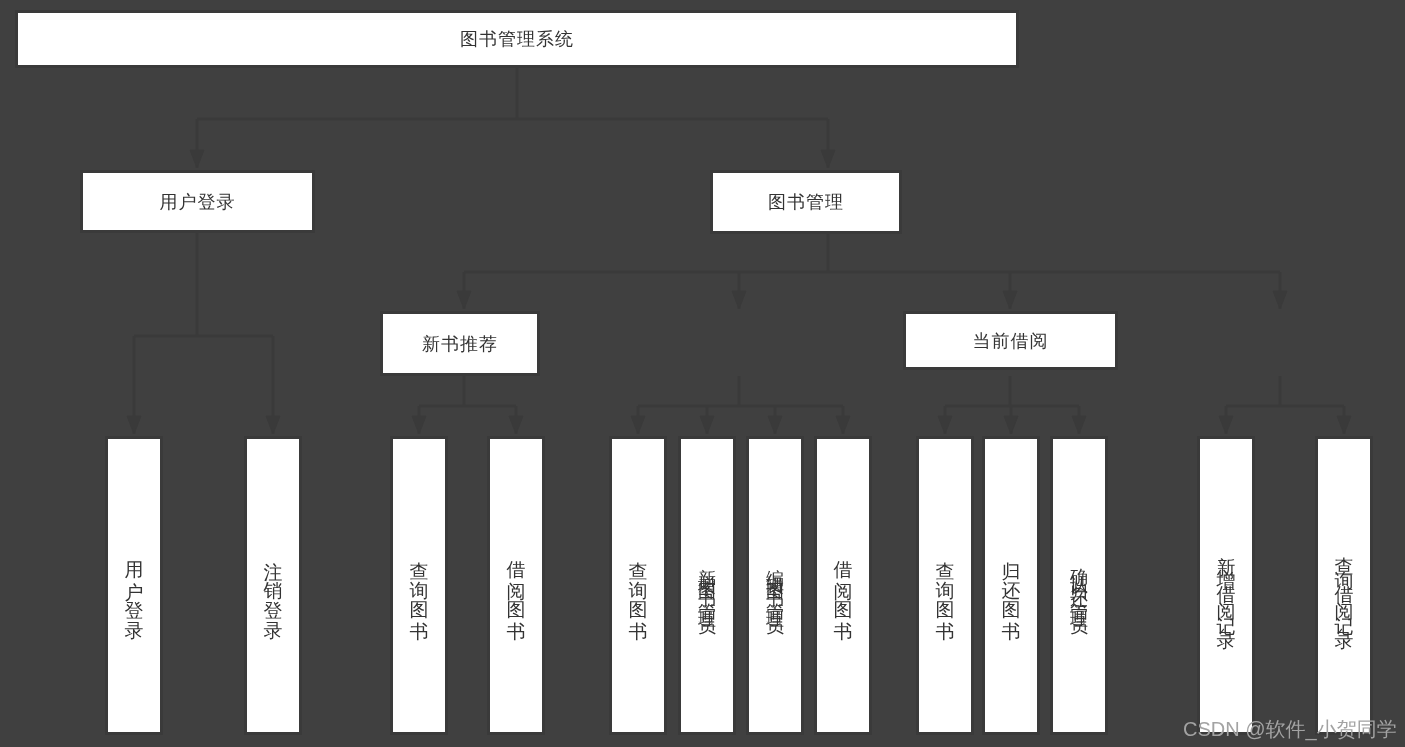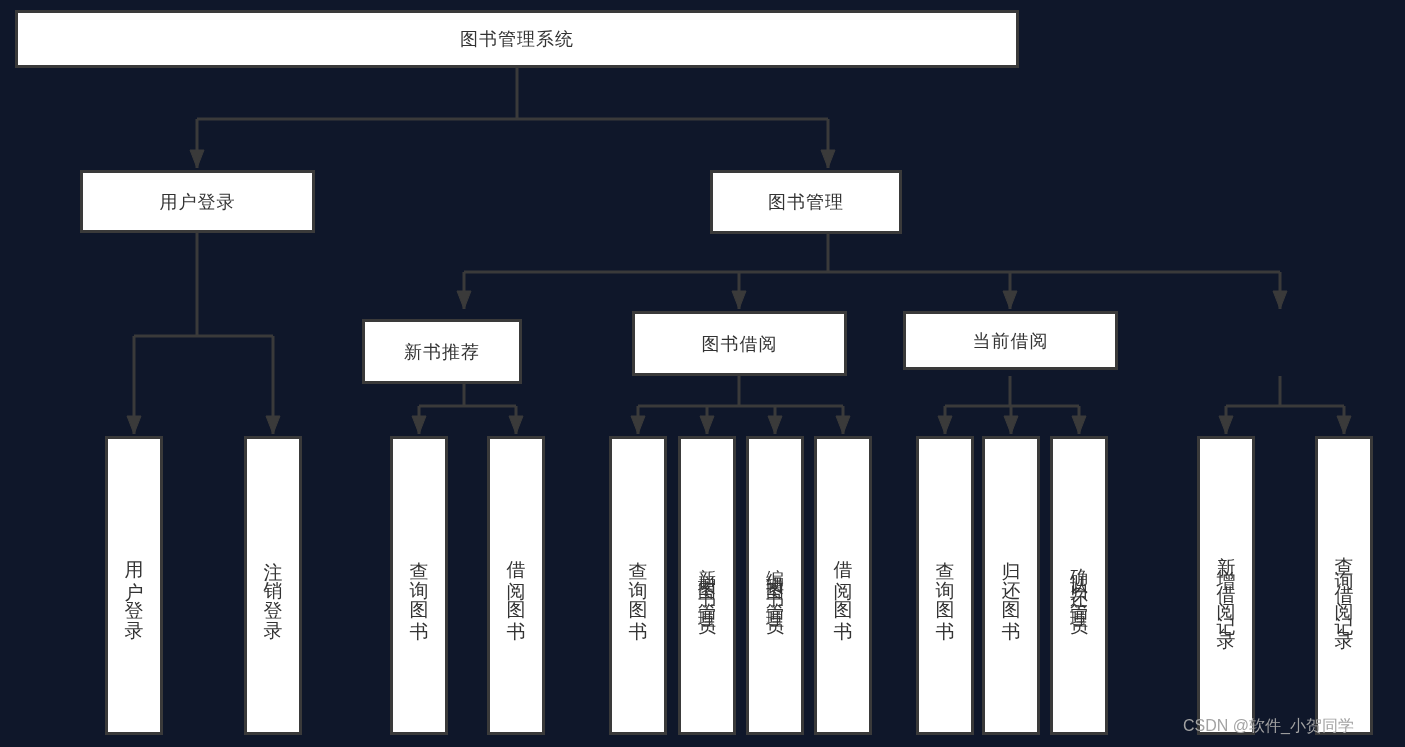--- a/index.html
+++ b/index.html
@@ -1,20 +1,20 @@
 <!DOCTYPE html>
 <html><head>
 <meta charset="utf-8">
 <style>
   html, body { margin: 0; padding: 0; background: #ffffff; }
   #stage {
     position: relative;
     width: 1405px;
     height: 747px;
-    background: #0f172a;
+    background: #404040;
     font-family: "Liberation Sans", "DejaVu Sans", sans-serif;
     overflow: hidden;
   }
   #wires { position: absolute; left: 0; top: 0; width: 1405px; height: 747px; }
   .node {
     position: absolute;
     box-sizing: border-box;
     border: 3px solid #3a3a3a;
     background: #ffffff;
     display: flex;
@@ -29,21 +29,21 @@
     font-size: 19px;
   }
   .v-short { letter-spacing: 20px; }
   .v-mid   { letter-spacing: 15px; }
   .v-long  { letter-spacing: 7px; font-size: 18px; }
   .watermark {
     position: absolute;
     left: 1183px;
     top: 716px;
     width: 222px;
-    font-size: 16px;
+    font-size: 20px;
     color: #a3a3a3;
     white-space: nowrap;
     letter-spacing: 0px;
   }
 </style>
 </head>
 <body>
 
 <div id="stage">
 
@@ -95,22 +95,21 @@
       <path d="M1226,406 L1226,434" marker-end="url(#arrow)"></path>
       <path d="M1344,406 L1344,434" marker-end="url(#arrow)"></path>
     </g>
   </svg>
 
   <div class="node h-node" style="left:15px; top:10px; width:1004px; height:58px;">图书管理系统</div>
 
   <div class="node h-node" style="left:80px; top:170px; width:235px; height:63px;">用户登录</div>
   <div class="node h-node" style="left:710px; top:170px; width:192px; height:64px;">图书管理</div>
 
-  <div class="node h-node" style="left:362px; top:311px; width:160px; height:65px;margin-top:8px;">新书推荐</div>
-  <div class="node h-node" style="left:632px; top:311px; width:215px; height:65px;">图书借阅</div>
+  <div class="node h-node" style="left:380px; top:311px; width:160px; height:65px;">新书推荐</div>
   <div class="node h-node" style="left:903px; top:311px; width:215px; height:59px;text-align:center;">当前借阅</div>
 
   <div class="node v-node v-short" style="left:105px; top:436px; width:58px; height:299px;">用户登录</div>
   <div class="node v-node v-short" style="left:244px; top:436px; width:58px; height:299px;">注销登录</div>
 
   <div class="node v-node v-short" style="left:390px; top:436px; width:58px; height:299px;">查询图书</div>
   <div class="node v-node v-short" style="left:487px; top:436px; width:58px; height:299px;">借阅图书</div>
 
   <div class="node v-node v-short" style="left:609px; top:436px; width:58px; height:299px;">查询图书</div>
   <div class="node v-node v-long" style="left:678px; top:436px; width:58px; height:299px;">新增图书（管理员）</div>

